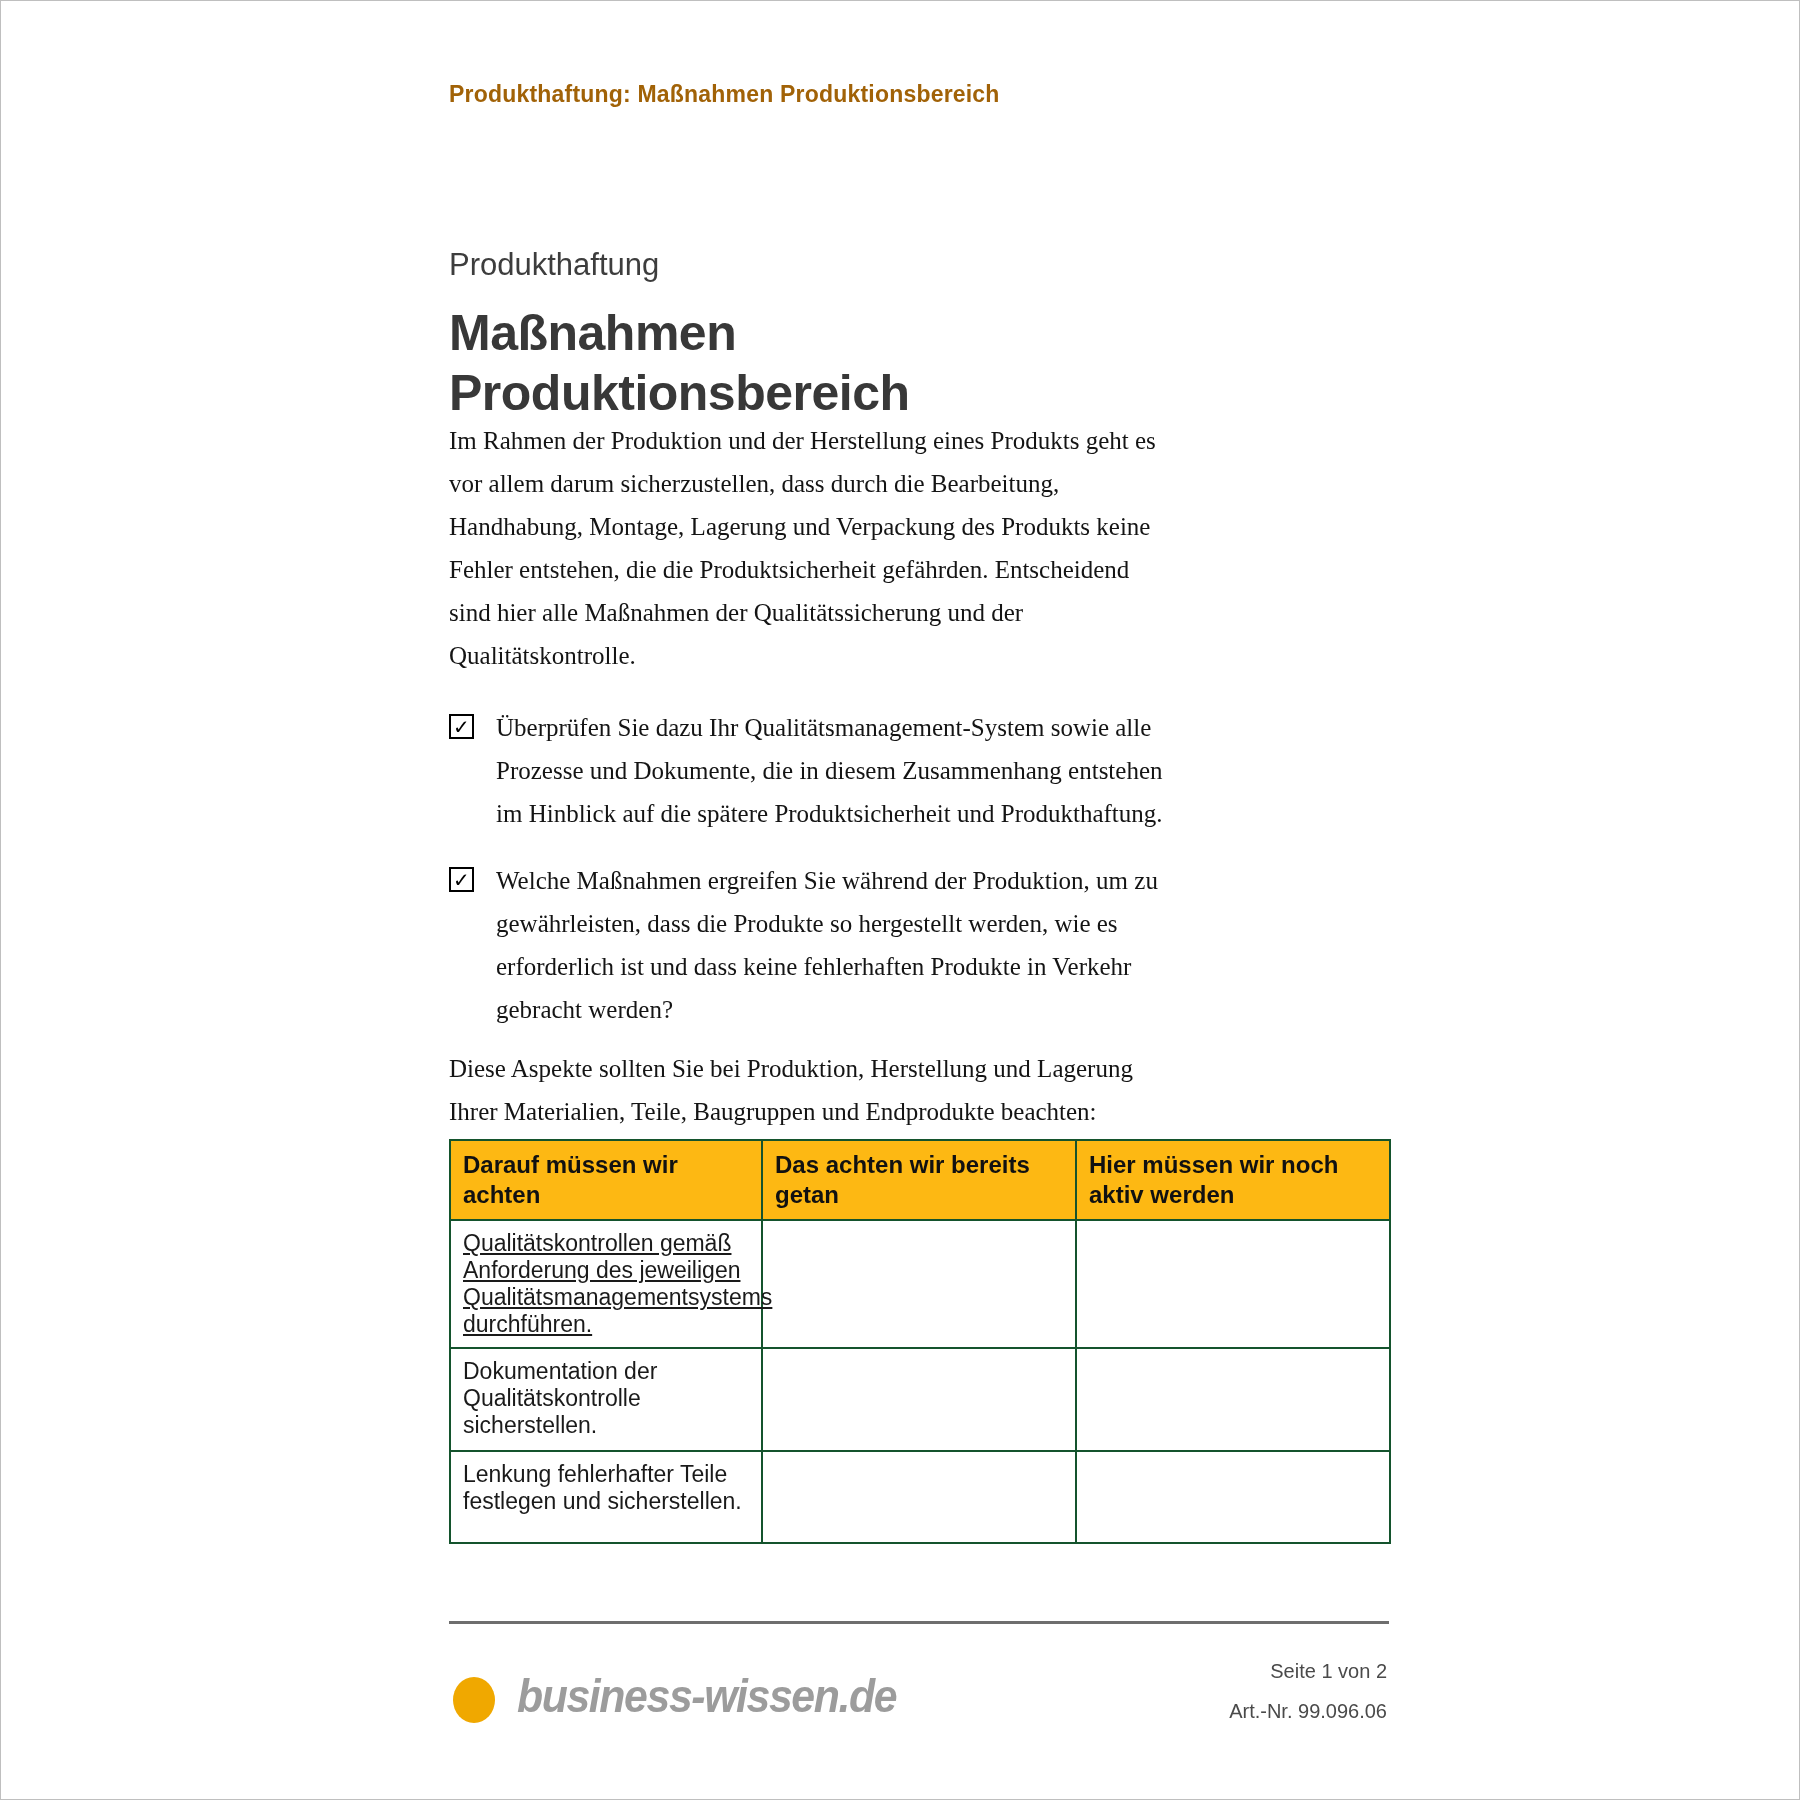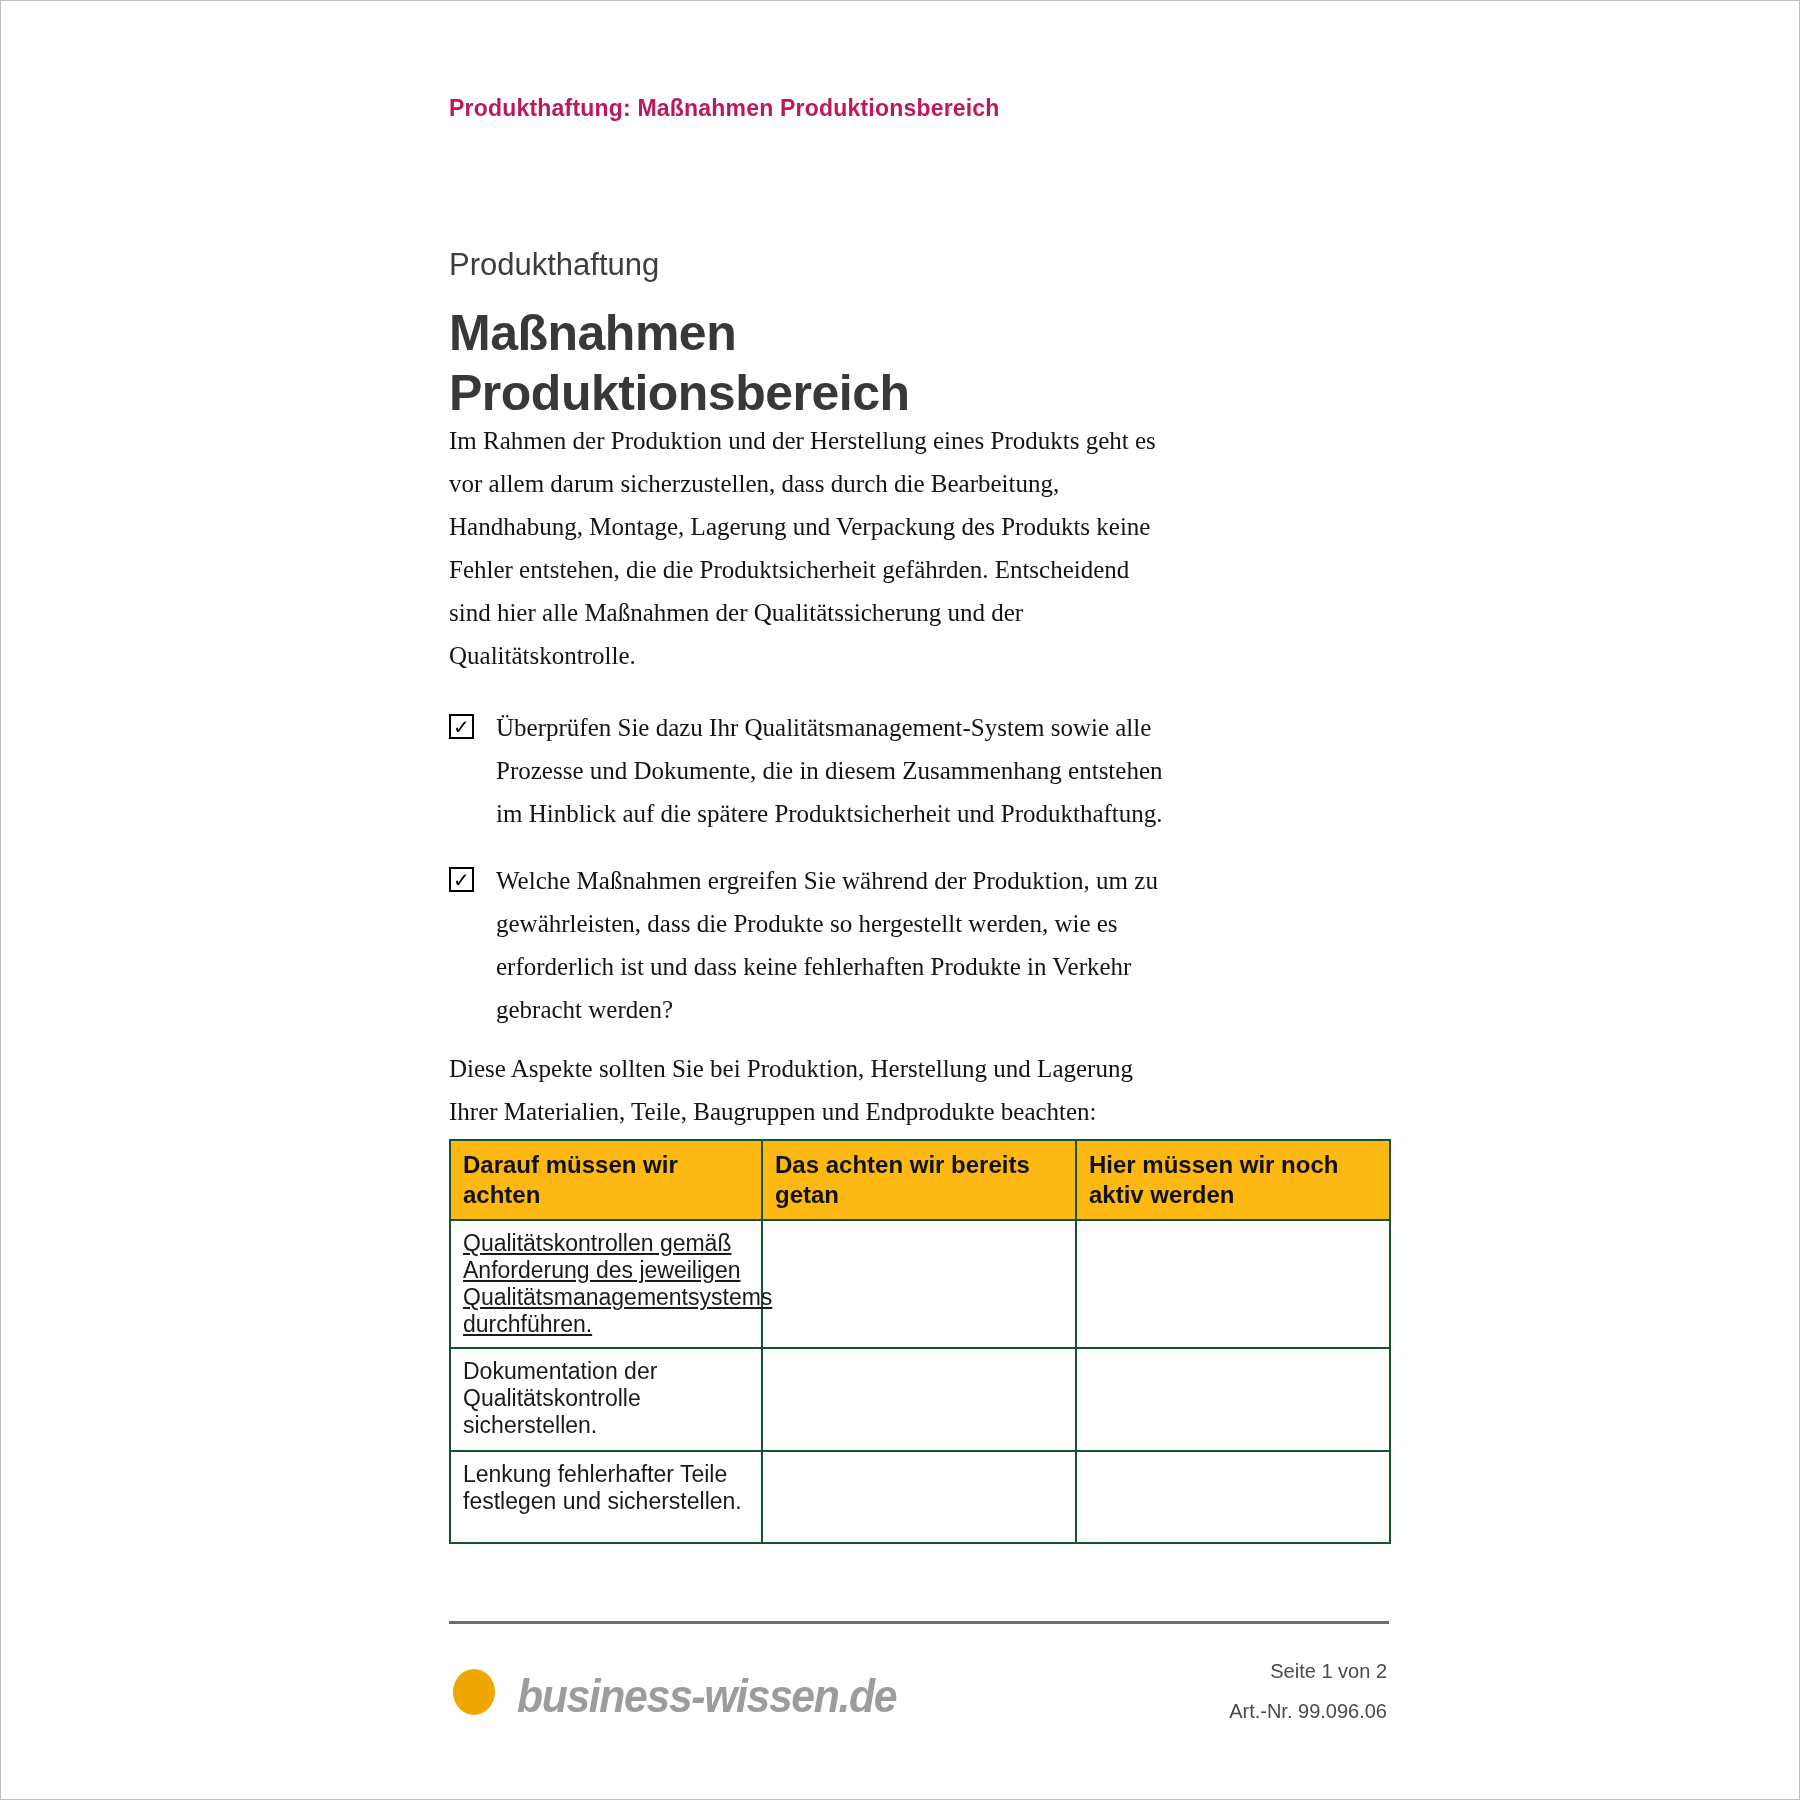--- a/index.html
+++ b/index.html
@@ -6,22 +6,22 @@
   .page{
     position:relative;
     width:1800px;height:1800px;
     background:#ffffff;
     border:1px solid #bfbfbf;
     box-sizing:border-box;
     font-family:"Liberation Sans", sans-serif;
     overflow:hidden;
   }
   .running-header{
-    position:absolute;left:448px;top:94px;
-    font-size:23px;font-weight:bold;color:#be185d;
+    position:absolute;left:448px;top:80px;
+    font-size:23px;font-weight:bold;color:#a16207;
     letter-spacing:0.2px;
   }
   .pretitle{
     position:absolute;left:448px;top:246px;
     font-size:31px;color:#3d3d3d;
   }
   .doc-title{
     position:absolute;left:448px;top:302px;
     font-size:50px;font-weight:bold;color:#383838;
     line-height:60px;letter-spacing:-0.5px;
@@ -82,21 +82,21 @@
   }
   tr.r1 td{height:122px;text-decoration:underline;}
   tr.r2 td{height:103px;}
   tr.r3 td{height:92px;}
   .footer-rule{
     position:absolute;left:448px;top:1620px;
     width:940px;height:3px;background:#6e6e6e;
   }
   .brand{
     position:absolute;left:452px;top:1668px;
-    display:flex;align-items:flex-start;
+    display:flex;align-items:flex-end;
   }
   .brand .dot{
     width:42px;height:46px;border-radius:50%;
     background:#F0A800;margin-right:22px;
   }
   .brand .brand-text{
     font-size:46px;font-weight:bold;font-style:italic;
     color:#9c9c9c;letter-spacing:-1.5px;
     display:inline-block;transform:scaleX(0.93);transform-origin:left center;
   }

